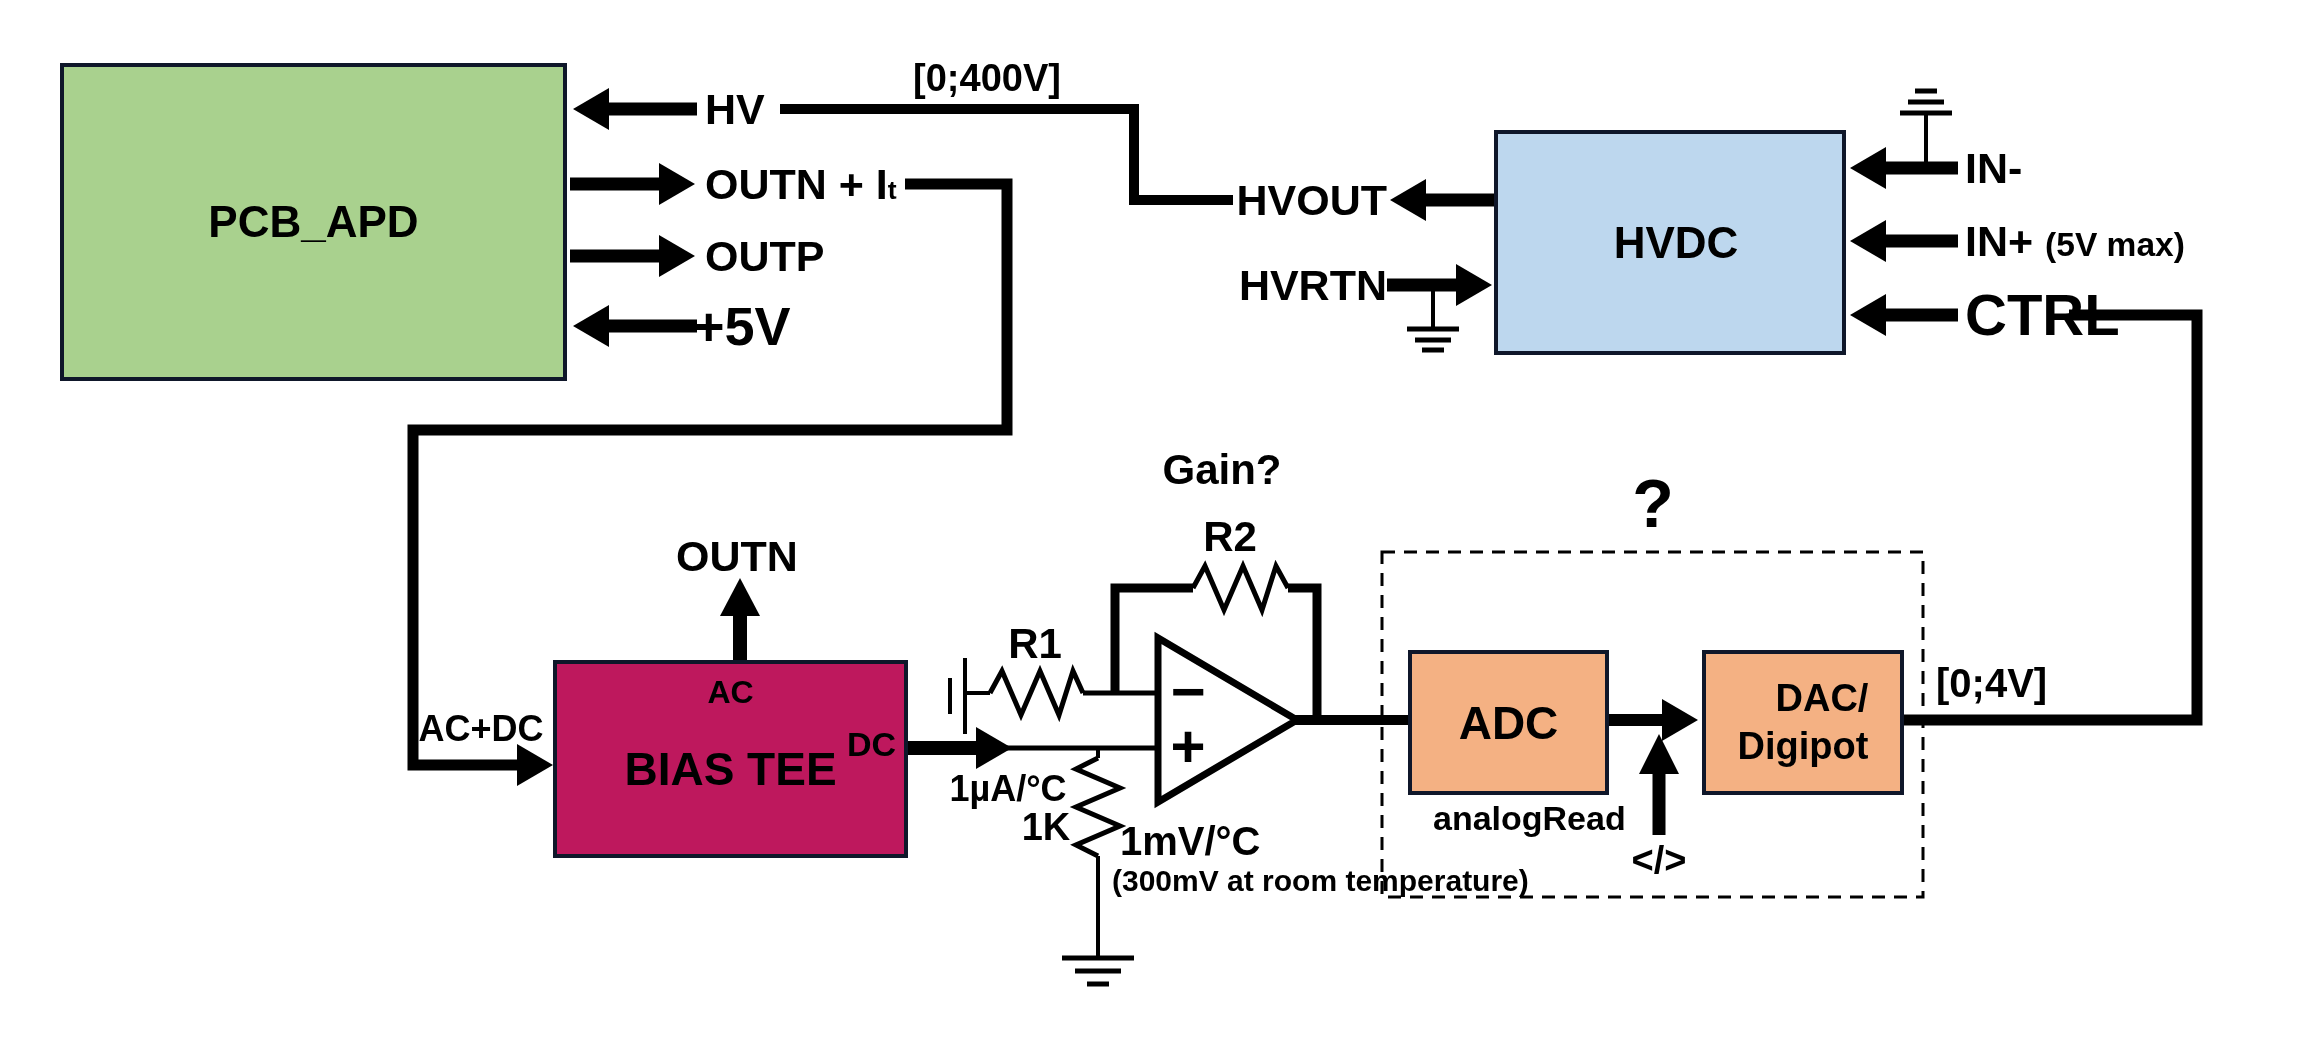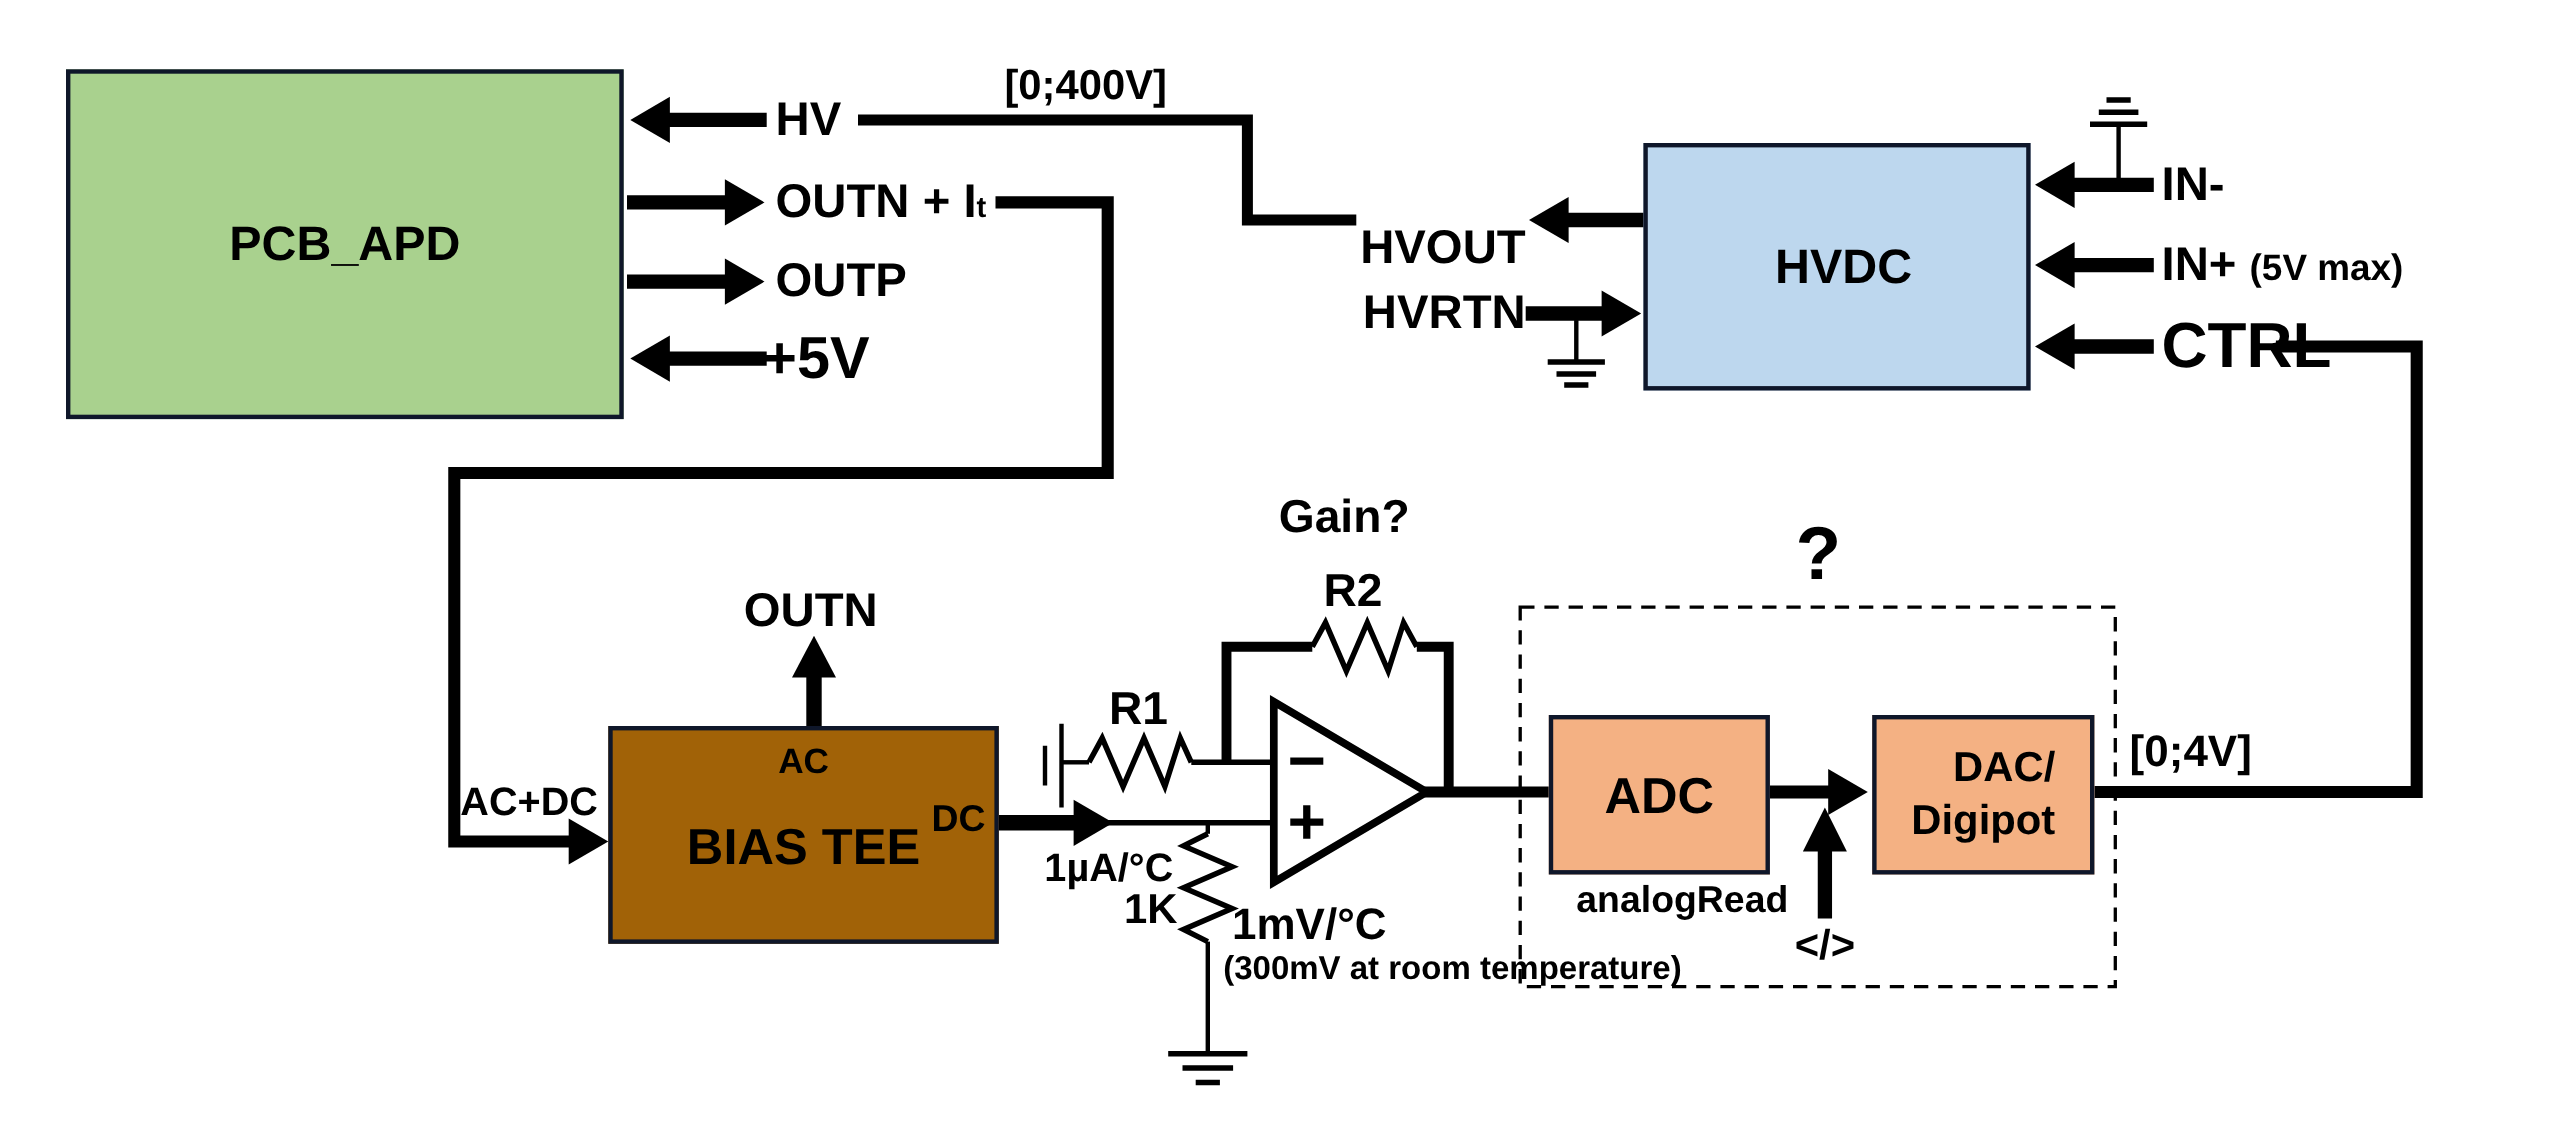--- a/index.html
+++ b/index.html
@@ -17,21 +17,21 @@
     box-sizing: border-box;
     border: 4px solid #0f172a;
     display: flex;
     align-items: center;
     justify-content: center;
     z-index: 2;
   }
   .block .title { font-weight: bold; color: #000; }
   .b-green  { background: #a9d18e; }
   .b-blue   { background: #bdd7ee; }
-  .b-cream  { background: #a16207; }
+  .b-cream  { background: #be185d; }
   .b-orange { background: #f4b183; }
   .lbl {
     position: absolute;
     color: #000;
     font-weight: bold;
     white-space: nowrap;
     z-index: 3;
     line-height: 1;
   }
   .c { transform: translate(-50%, -50%); }
@@ -144,21 +144,21 @@
   <div class="lbl l" style="left:705px; top:184px; font-size:43px;">
     <span>OUTN + I</span><span class="sub">t</span>
   </div>
 
   <div class="lbl l" style="left:705px; top:256px; font-size:43px;">OUTP</div>
 
   <div class="lbl l" style="left:693px; top:326px; font-size:54px;">+5V</div>
 
   <div class="lbl c" style="left:987px; top:78px; font-size:38px;">[0;400V]</div>
 
-  <div class="lbl r" style="left:1387px; top:200px; font-size:43px;margin-top:26px;">HVOUT</div>
+  <div class="lbl r" style="left:1387px; top:200px; font-size:43px;">HVOUT</div>
 
   <div class="lbl r" style="left:1387px; top:285px; font-size:43px;">HVRTN</div>
 
   <div class="lbl l" style="left:1965px; top:168px; font-size:43px;">IN-</div>
 
   <div class="lbl l" style="left:1965px; top:241px; font-size:43px;">
     <span>IN+</span>
     <span class="note">(5V max)</span>
   </div>
 

